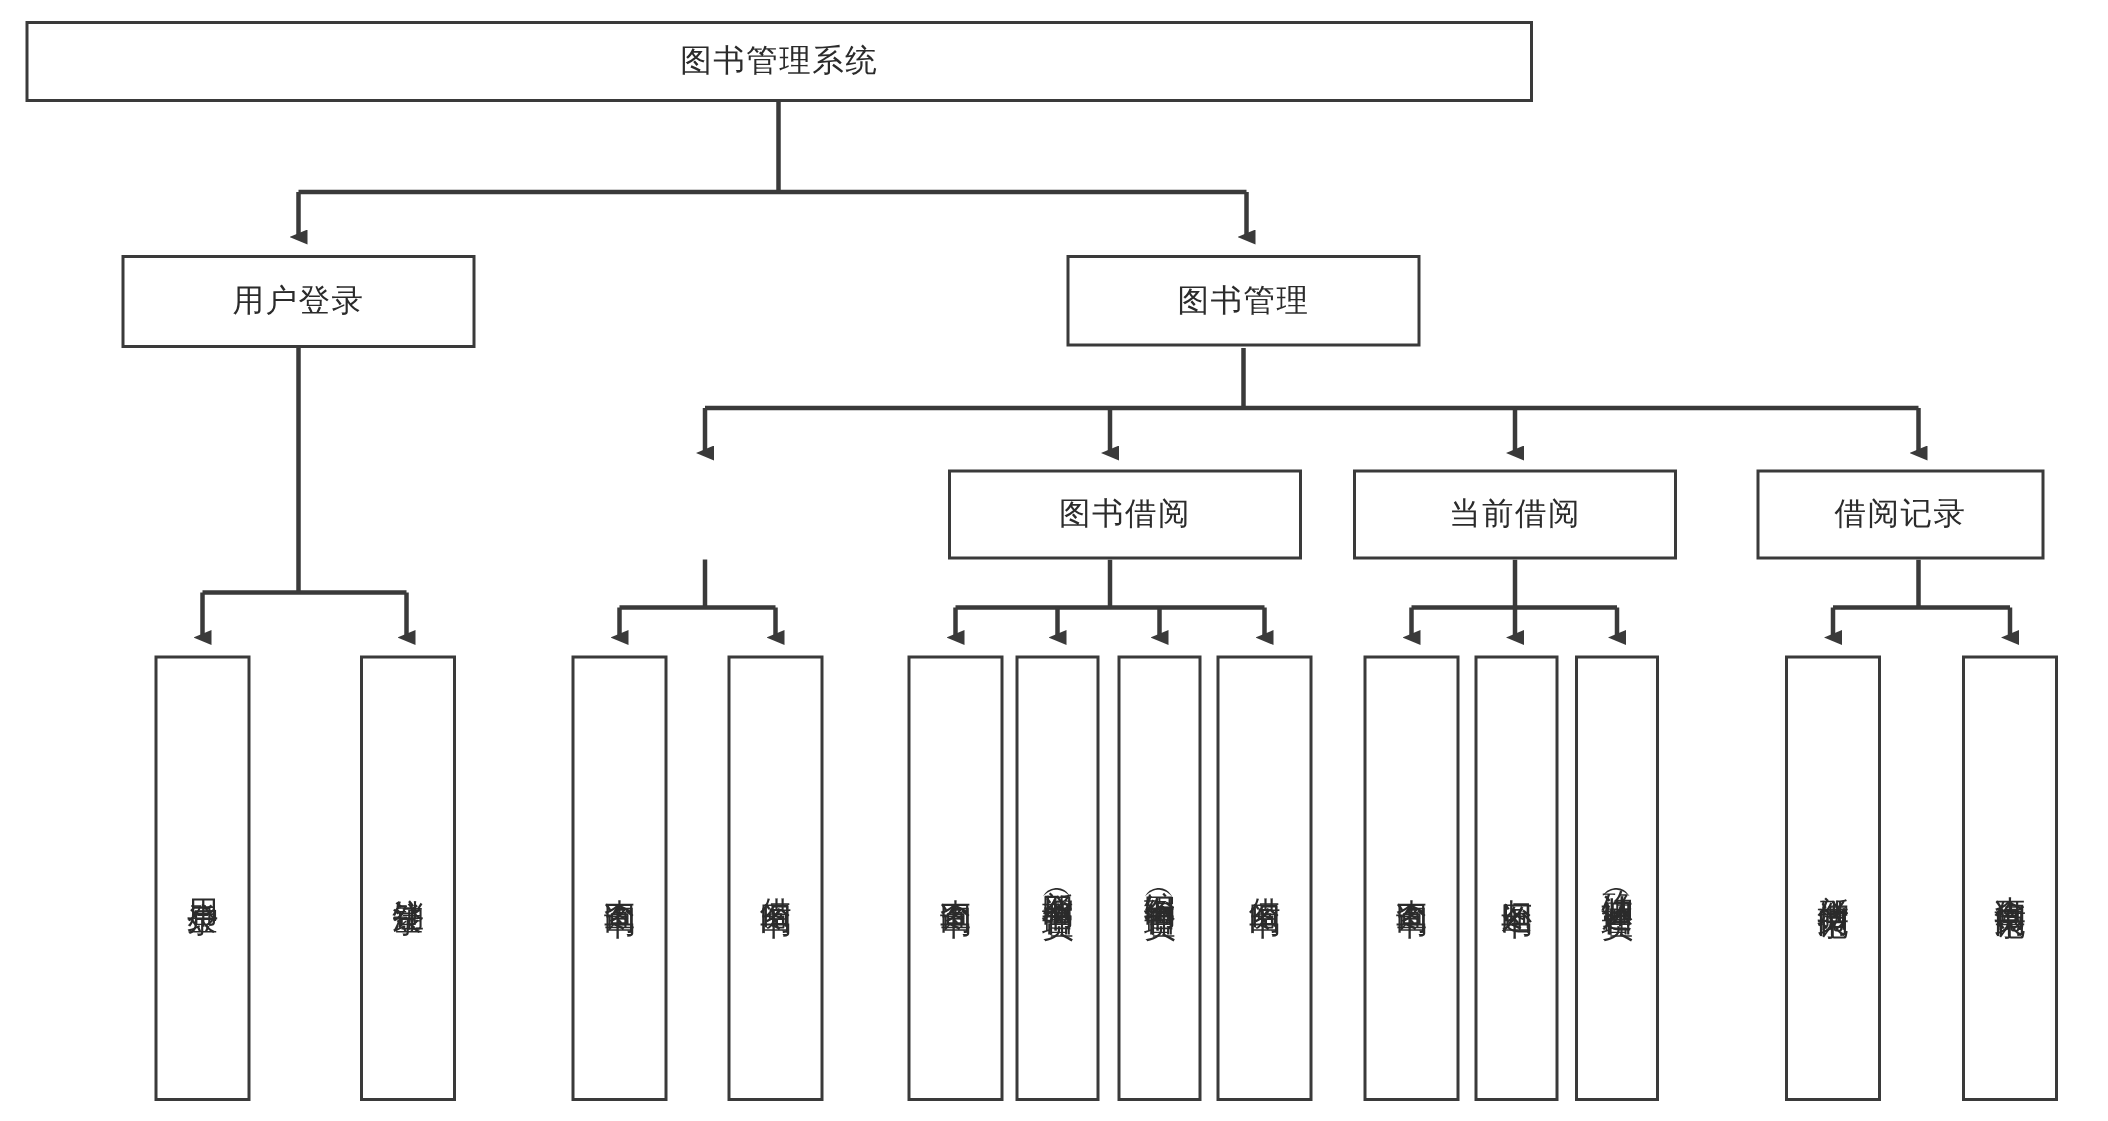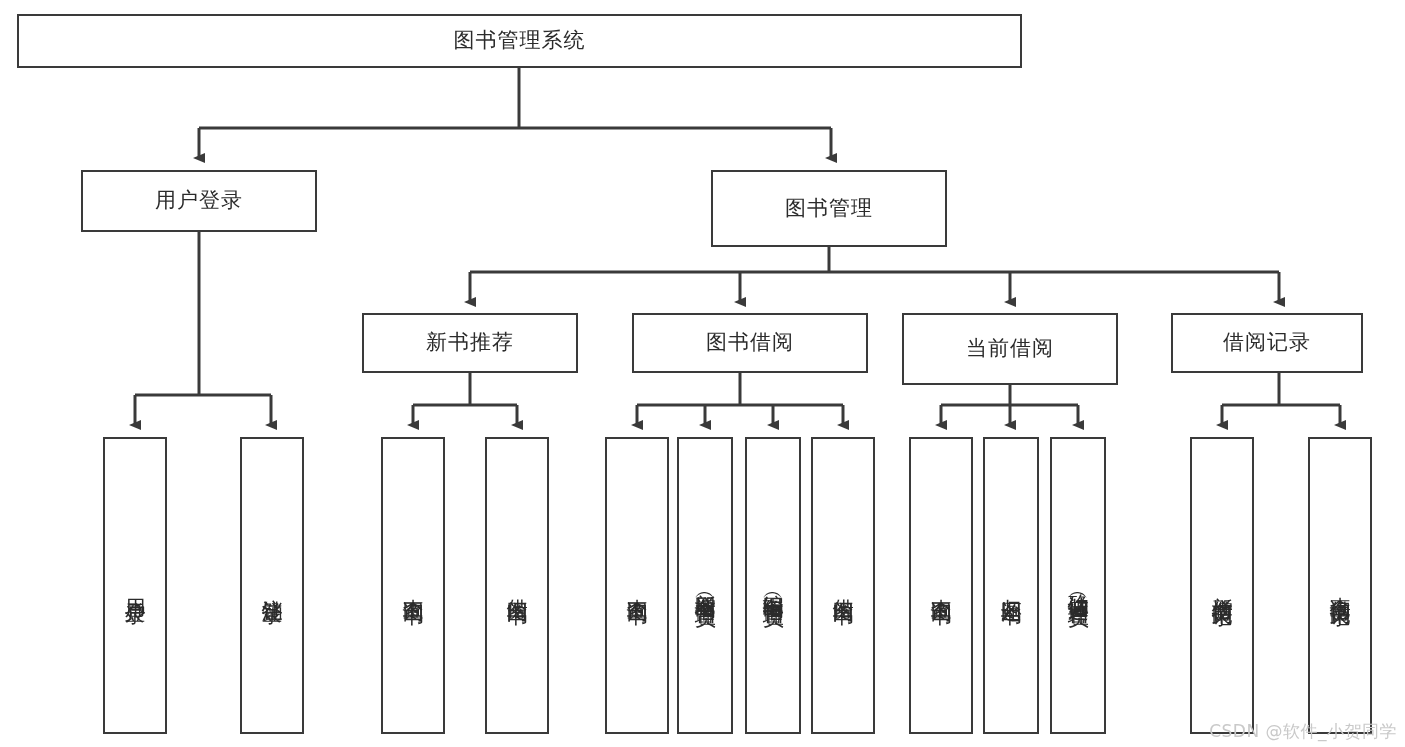--- a/index.html
+++ b/index.html
@@ -126,31 +126,28 @@
     </g>
   </svg>
 
   <div class="node horiz" style="left:17px; top:14px; width:1005px; height:54px;">
     <span class="label">图书管理系统</span>
   </div>
 
   <div class="node horiz" style="left:81px; top:170px; width:236px; height:62px;">
     <span class="label">用户登录</span>
   </div>
-  <div class="node horiz" style="left:711px; top:170px; width:236px; height:77px;">
+  <div class="node horiz" style="left:711px; top:170px; width:236px; height:61px;">
     <span class="label">图书管理</span>
   </div>
 
-  <div class="node horiz" style="left:362px; top:313px; width:216px; height:60px;">
-    <span class="label">新书推荐</span>
-  </div>
   <div class="node horiz" style="left:632px; top:313px; width:236px; height:60px;">
     <span class="label">图书借阅</span>
   </div>
-  <div class="node horiz" style="left:902px; top:313px; width:216px; height:72px;">
+  <div class="node horiz" style="left:902px; top:313px; width:216px; height:60px;">
     <span class="label">当前借阅</span>
   </div>
   <div class="node horiz" style="left:1171px; top:313px; width:192px; height:60px;">
     <span class="label">借阅记录</span>
   </div>
 
   <div class="node vert" style="left:103px; top:437px; width:64px; height:297px;">
     <span class="label">用户登录</span>
   </div>
   <div class="node vert" style="left:240px; top:437px; width:64px; height:297px;">
@@ -187,15 +184,14 @@
     <span class="label">确认归还（管理员）</span>
   </div>
 
   <div class="node vert" style="left:1190px; top:437px; width:64px; height:297px;">
     <span class="label">新增借阅记录</span>
   </div>
   <div class="node vert" style="left:1308px; top:437px; width:64px; height:297px;">
     <span class="label">查询借阅记录</span>
   </div>
 
-  <div id="watermark">CSDN @软件_小贺同学</div>
 
 </div>
 
 </body></html>

